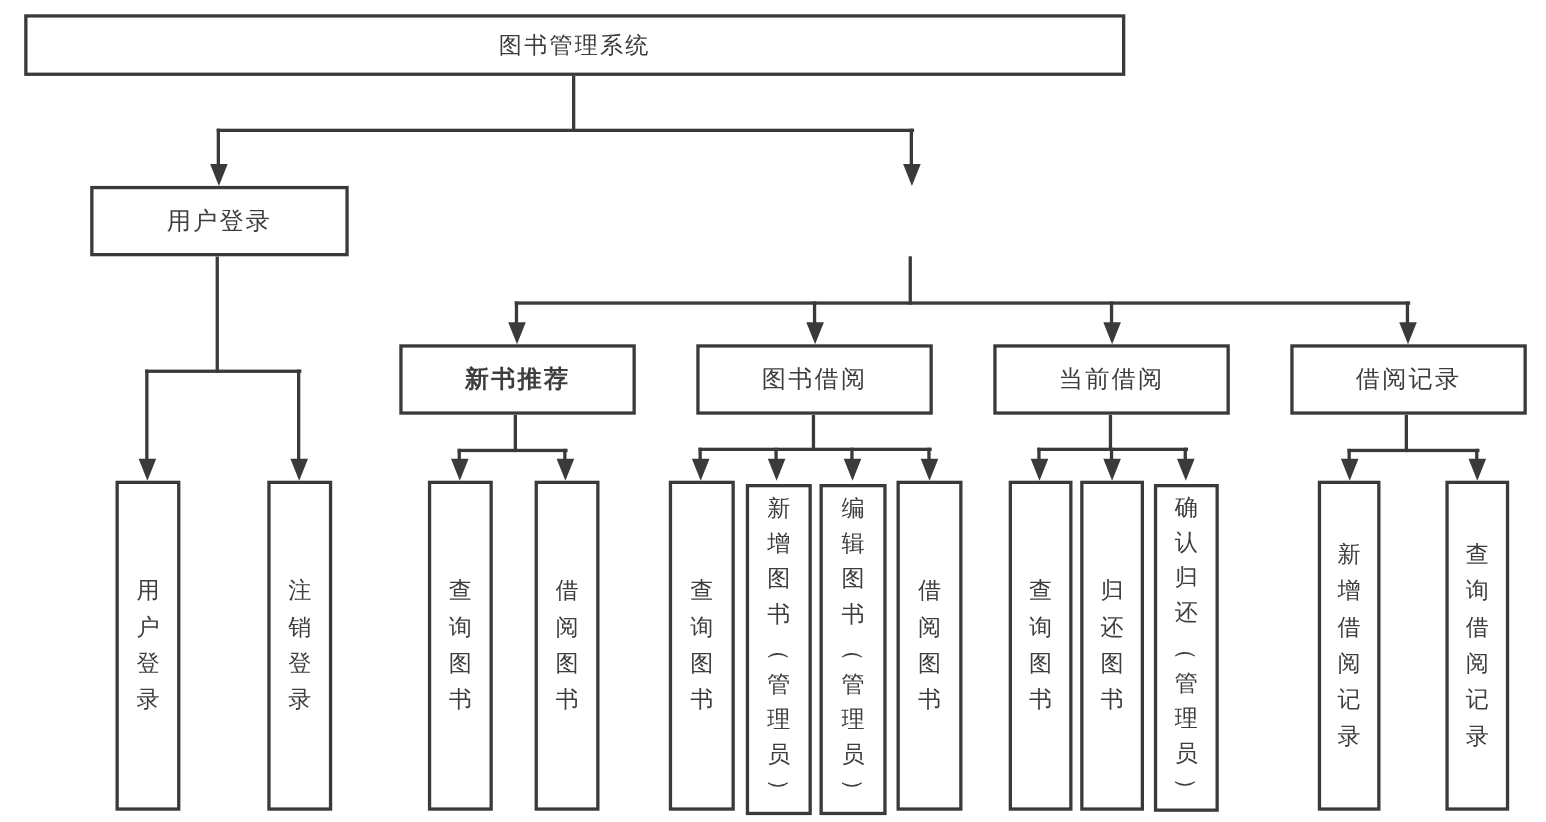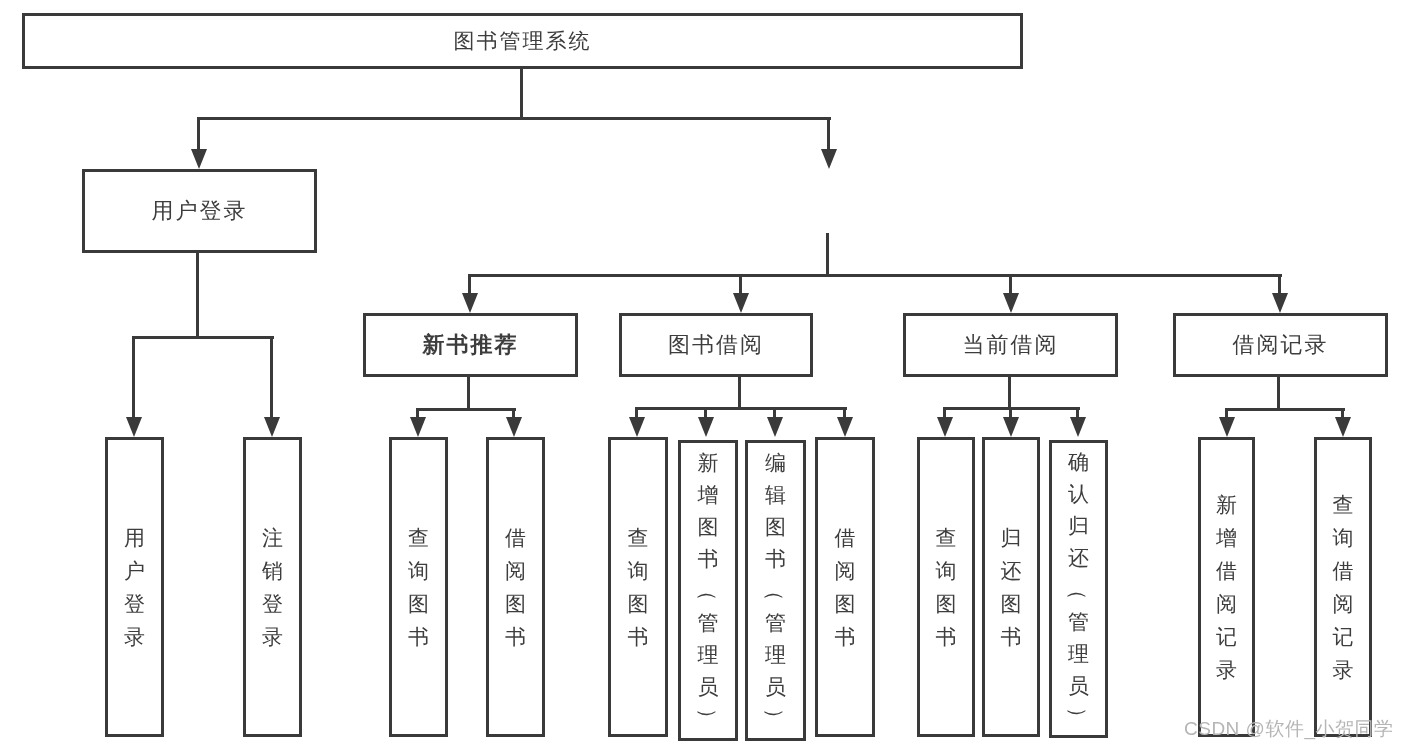--- a/index.html
+++ b/index.html
@@ -61,42 +61,42 @@
 
   <div class="node hnode root" style="left:22px; top:13px; width:1001px; height:56px;">图书管理系统</div>
 
   <div class="line" style="left:520px; top:69px; width:3px; height:51px;"></div>
   <div class="line" style="left:197px; top:117px; width:634px; height:3px;"></div>
   <div class="line" style="left:197px; top:117px; width:3px; height:34px;"></div>
   <div class="ahead" style="left:191px; top:149px;"></div>
   <div class="line" style="left:827px; top:117px; width:3px; height:34px;"></div>
   <div class="ahead" style="left:821px; top:149px;"></div>
 
-  <div class="node hnode" style="left:82px; top:169px; width:235px; height:84px;">用户登录</div>
+  <div class="node hnode" style="left:82px; top:169px; width:235px; height:64px;">用户登录</div>
 
   <div class="line" style="left:196px; top:233px; width:3px; height:106px;"></div>
   <div class="line" style="left:132px; top:336px; width:142px; height:3px;"></div>
   <div class="line" style="left:132px; top:336px; width:3px; height:83px;"></div>
   <div class="ahead" style="left:126px; top:417px;"></div>
   <div class="line" style="left:270px; top:336px; width:3px; height:83px;"></div>
   <div class="ahead" style="left:264px; top:417px;"></div>
 
   <div class="line" style="left:826px; top:233px; width:3px; height:44px;"></div>
   <div class="line" style="left:468px; top:274px; width:814px; height:3px;"></div>
   <div class="line" style="left:468px; top:274px; width:3px; height:21px;"></div>
   <div class="ahead" style="left:462px; top:293px;"></div>
   <div class="line" style="left:739px; top:274px; width:3px; height:21px;"></div>
   <div class="ahead" style="left:733px; top:293px;"></div>
   <div class="line" style="left:1009px; top:274px; width:3px; height:21px;"></div>
   <div class="ahead" style="left:1003px; top:293px;"></div>
   <div class="line" style="left:1278px; top:274px; width:3px; height:21px;"></div>
   <div class="ahead" style="left:1272px; top:293px;"></div>
 
   <div class="node hnode" style="left:363px; top:313px; width:215px; height:64px;font-weight:bold;">新书推荐</div>
-  <div class="node hnode" style="left:619px; top:313px; width:194px; height:64px;">图书借阅</div>
+  <div class="node hnode" style="left:633px; top:313px; width:215px; height:64px;">图书借阅</div>
   <div class="node hnode" style="left:903px; top:313px; width:215px; height:64px;">当前借阅</div>
   <div class="node hnode" style="left:1173px; top:313px; width:215px; height:64px;">借阅记录</div>
 
   <div class="line" style="left:467px; top:377px; width:3px; height:34px;"></div>
   <div class="line" style="left:416px; top:408px; width:100px; height:3px;"></div>
   <div class="line" style="left:416px; top:408px; width:3px; height:11px;"></div>
   <div class="ahead" style="left:410px; top:417px;"></div>
   <div class="line" style="left:512px; top:408px; width:3px; height:11px;"></div>
   <div class="ahead" style="left:506px; top:417px;"></div>
 
@@ -222,15 +222,14 @@
     </div>
   <div class="node vnode gap6" style="left:1314px; top:437px; width:58px; height:300px;">
       <span class="vchar">查</span>
       <span class="vchar">询</span>
       <span class="vchar">借</span>
       <span class="vchar">阅</span>
       <span class="vchar">记</span>
       <span class="vchar">录</span>
     </div>
 
-  <div class="watermark">CSDN @软件_小贺同学</div>
 
 </div>
 
 </body></html>

